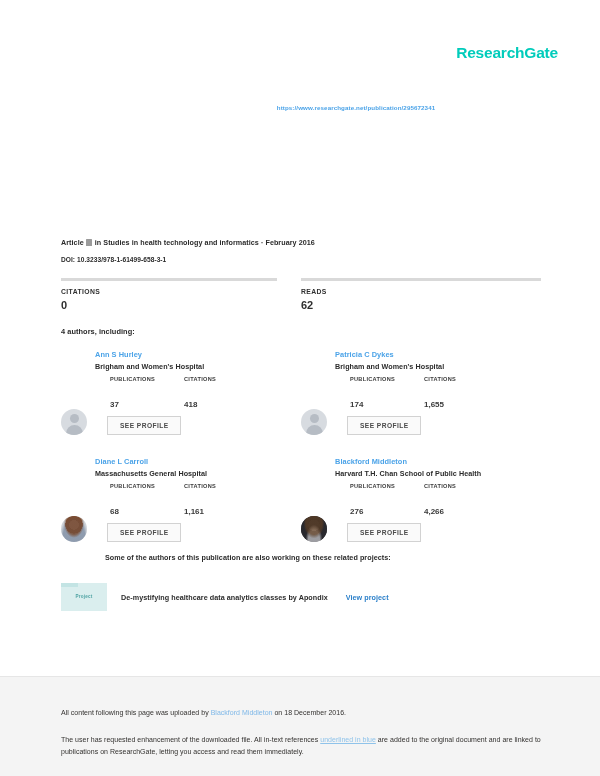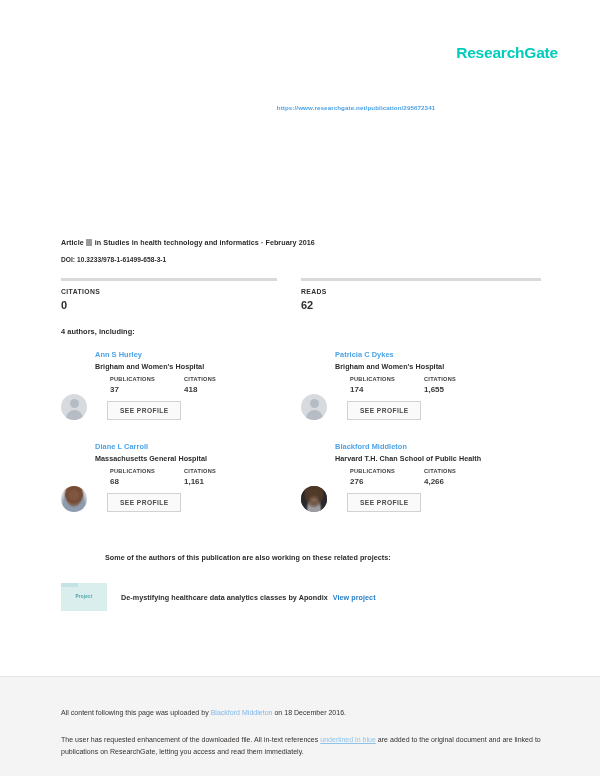--- a/index.html
+++ b/index.html
@@ -234,21 +234,21 @@
     font-size: 5.6px;
     font-weight: bold;
     letter-spacing: 0.3px;
     color: #3a3a3a;
     filter: blur(0.55px);
   }
   .author-stat-value {
     font-size: 8px;
     font-weight: bold;
     color: #3a3a3a;
-    margin-top: 3px;
+    margin-top: 18px;
     filter: blur(0.5px);
   }
   .see-profile {
     margin-top: 7px;
     margin-left: 12px;
     display: inline-block;
     border: 1px solid #d2d2d2;
     background: #fafafa;
     color: #4a4a4a;
     font-size: 6.6px;
@@ -308,21 +308,21 @@
   }
   .project-text {
     font-size: 7.2px;
     font-weight: bold;
     color: #2b2b2b;
     letter-spacing: 0.05px;
     filter: blur(0.45px);
   }
   .project-link {
     color: #2a7fc9;
-    margin-left: 5px;
+    margin-left: 18px;
   }
 
   
   .footer {
     position: absolute;
     left: 0;
     right: 0;
     top: 676px;
     bottom: 0;
     background: #f4f4f4;

